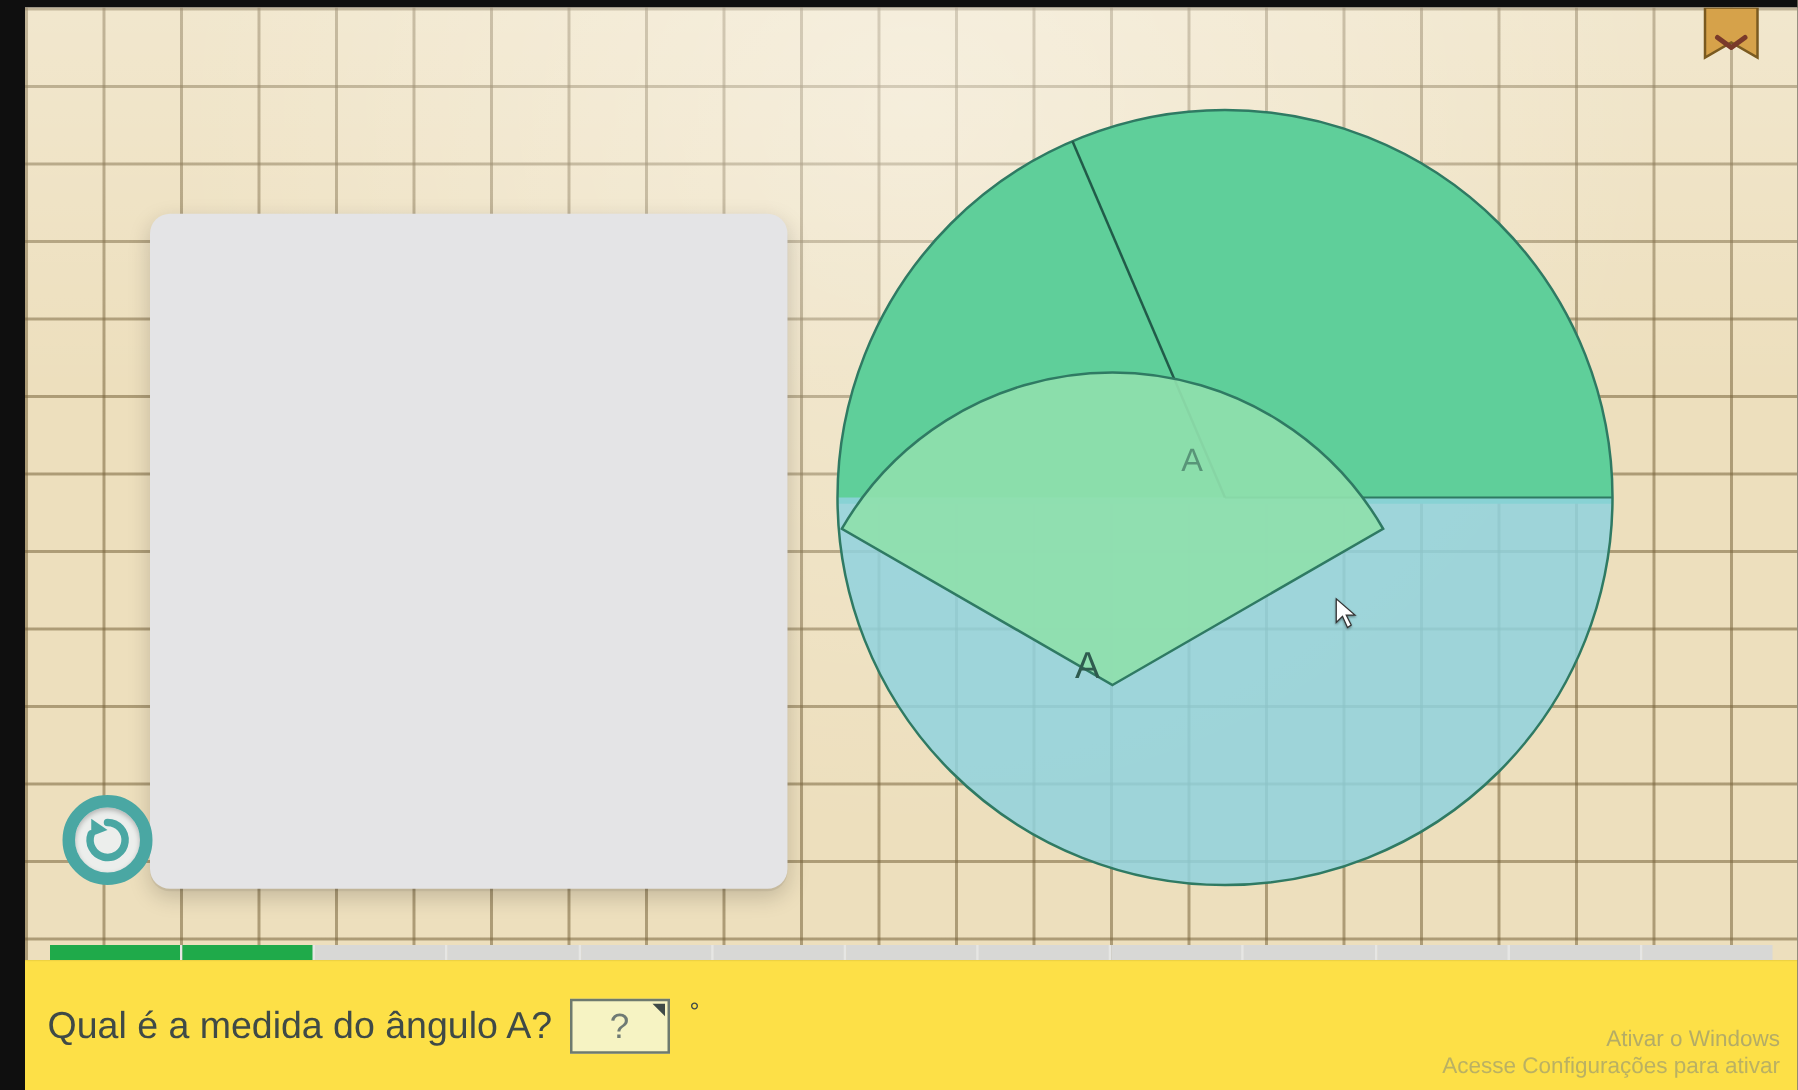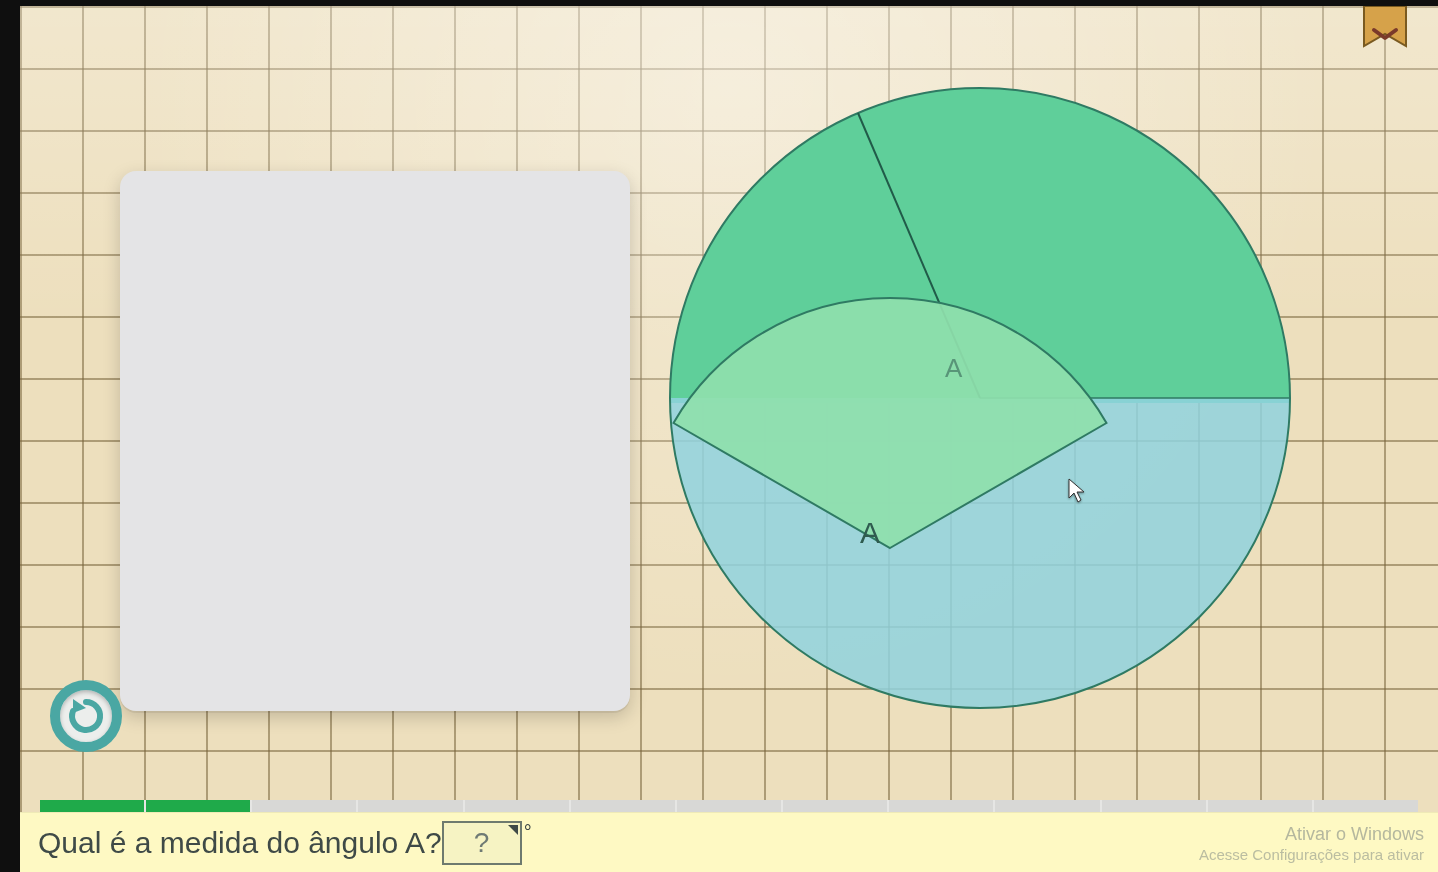--- a/index.html
+++ b/index.html
@@ -129,27 +129,28 @@
     flex: 1;
     height: 100%;
     background: #d8d8d6;
     border-right: 2px solid #e6e6e4;
   }
   .progress .seg.done { background: #1faa4a; }
   .progress .seg:last-child { border-right: none; }
 
   
   .qbar {
-    height: 60px;
-    background: #fef9c3;
+    height: 104px;
+    background: #fde047;
     border-top: 1px solid rgba(0,0,0,0.06);
     display: flex;
     align-items: center;
     padding: 0 18px;
     position: relative;
+    gap: 14px;
   }
   .qtext {
     font-size: 30px;
     color: #3f4a47;
   }
   .answer-wrap {
     position: relative;
     display: inline-flex;
     align-items: flex-start;
   }
@@ -185,21 +186,21 @@
     position: absolute;
     right: 14px;
     bottom: 8px;
     text-align: right;
     color: rgba(120,130,128,0.55);
     font-size: 18px;
     line-height: 1.2;
     pointer-events: none;
     margin-top: 28px;
   }
-  .watermark .sub { font-size: 15px; display:block; color: rgba(120,130,128,0.5); }
+  .watermark .sub { font-size: 18px; display:block; color: rgba(120,130,128,0.5); }
 </style>
 </head>
 <body>
 
 <div class="outer">
   <div class="app">
 
     <div class="stage-wrap">
       <div class="grid"></div>
 

